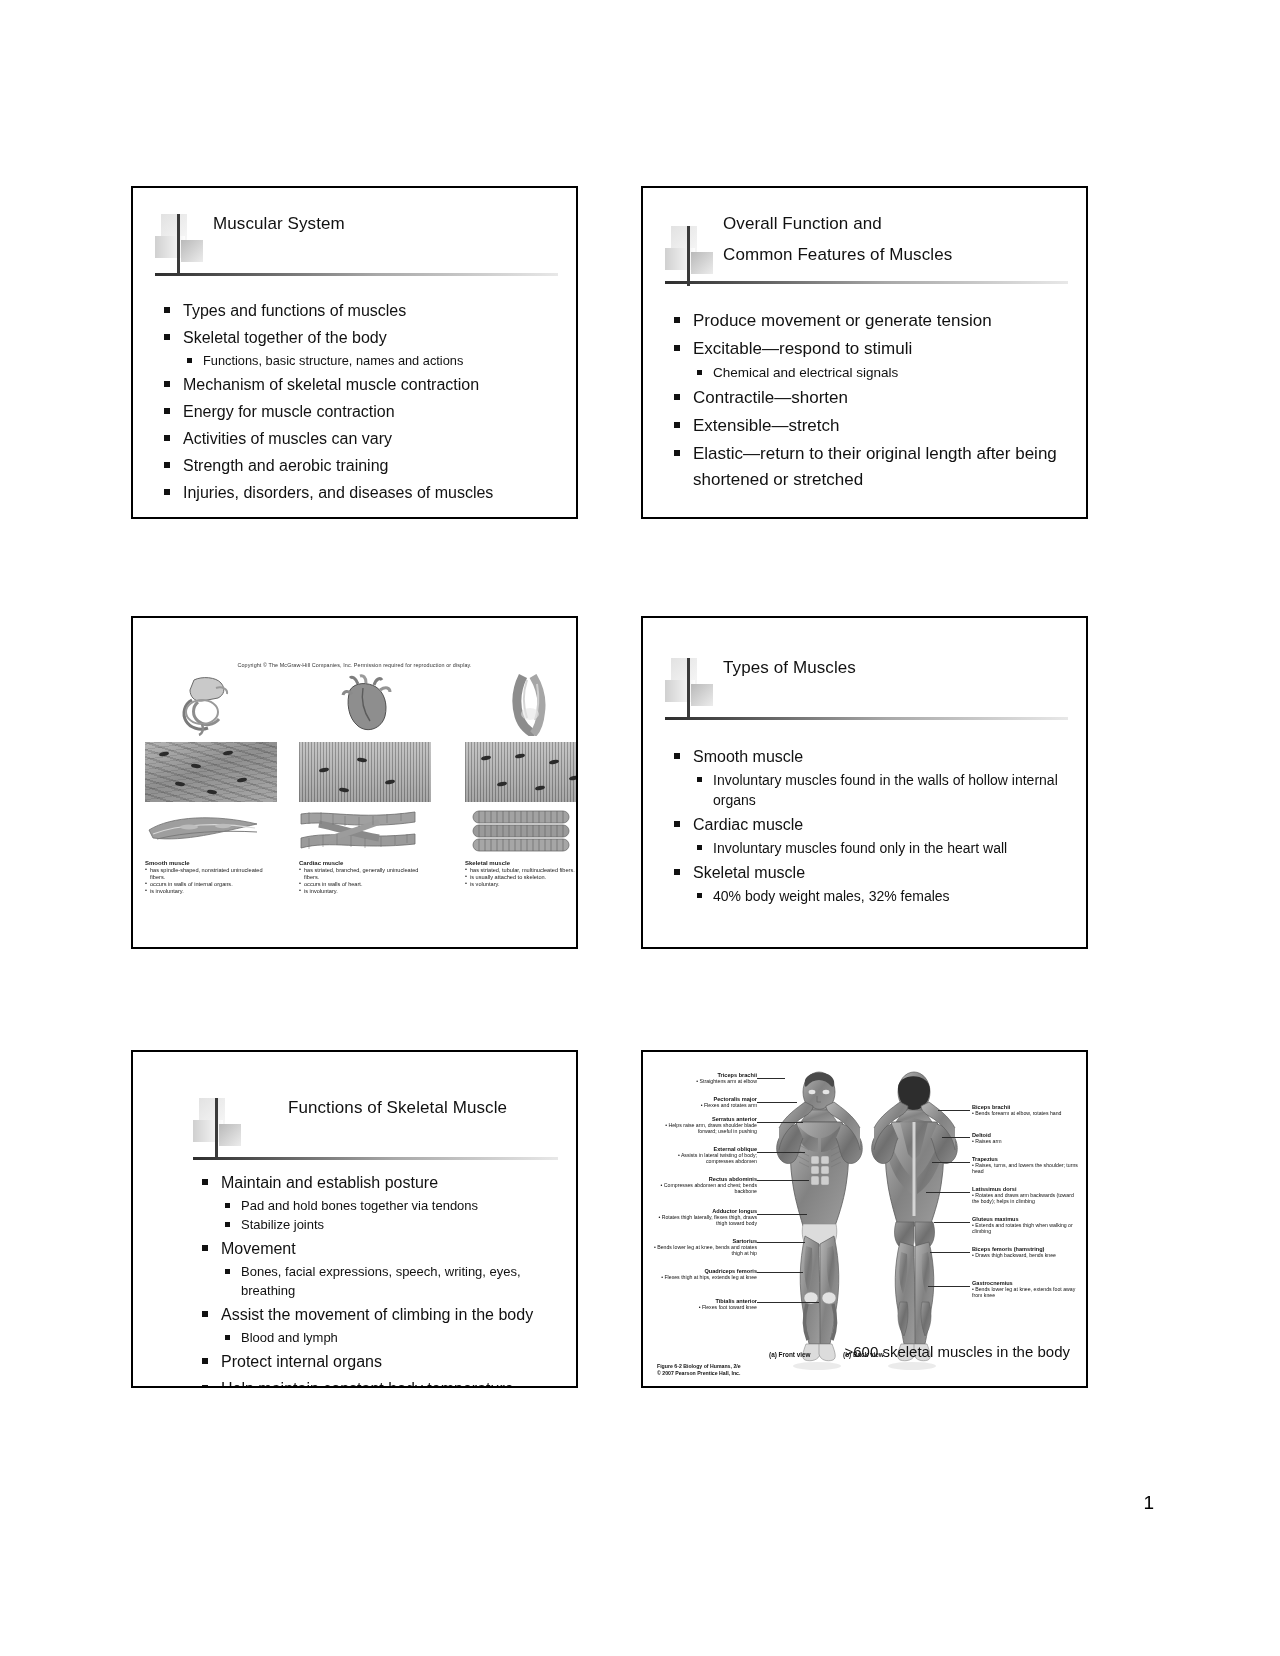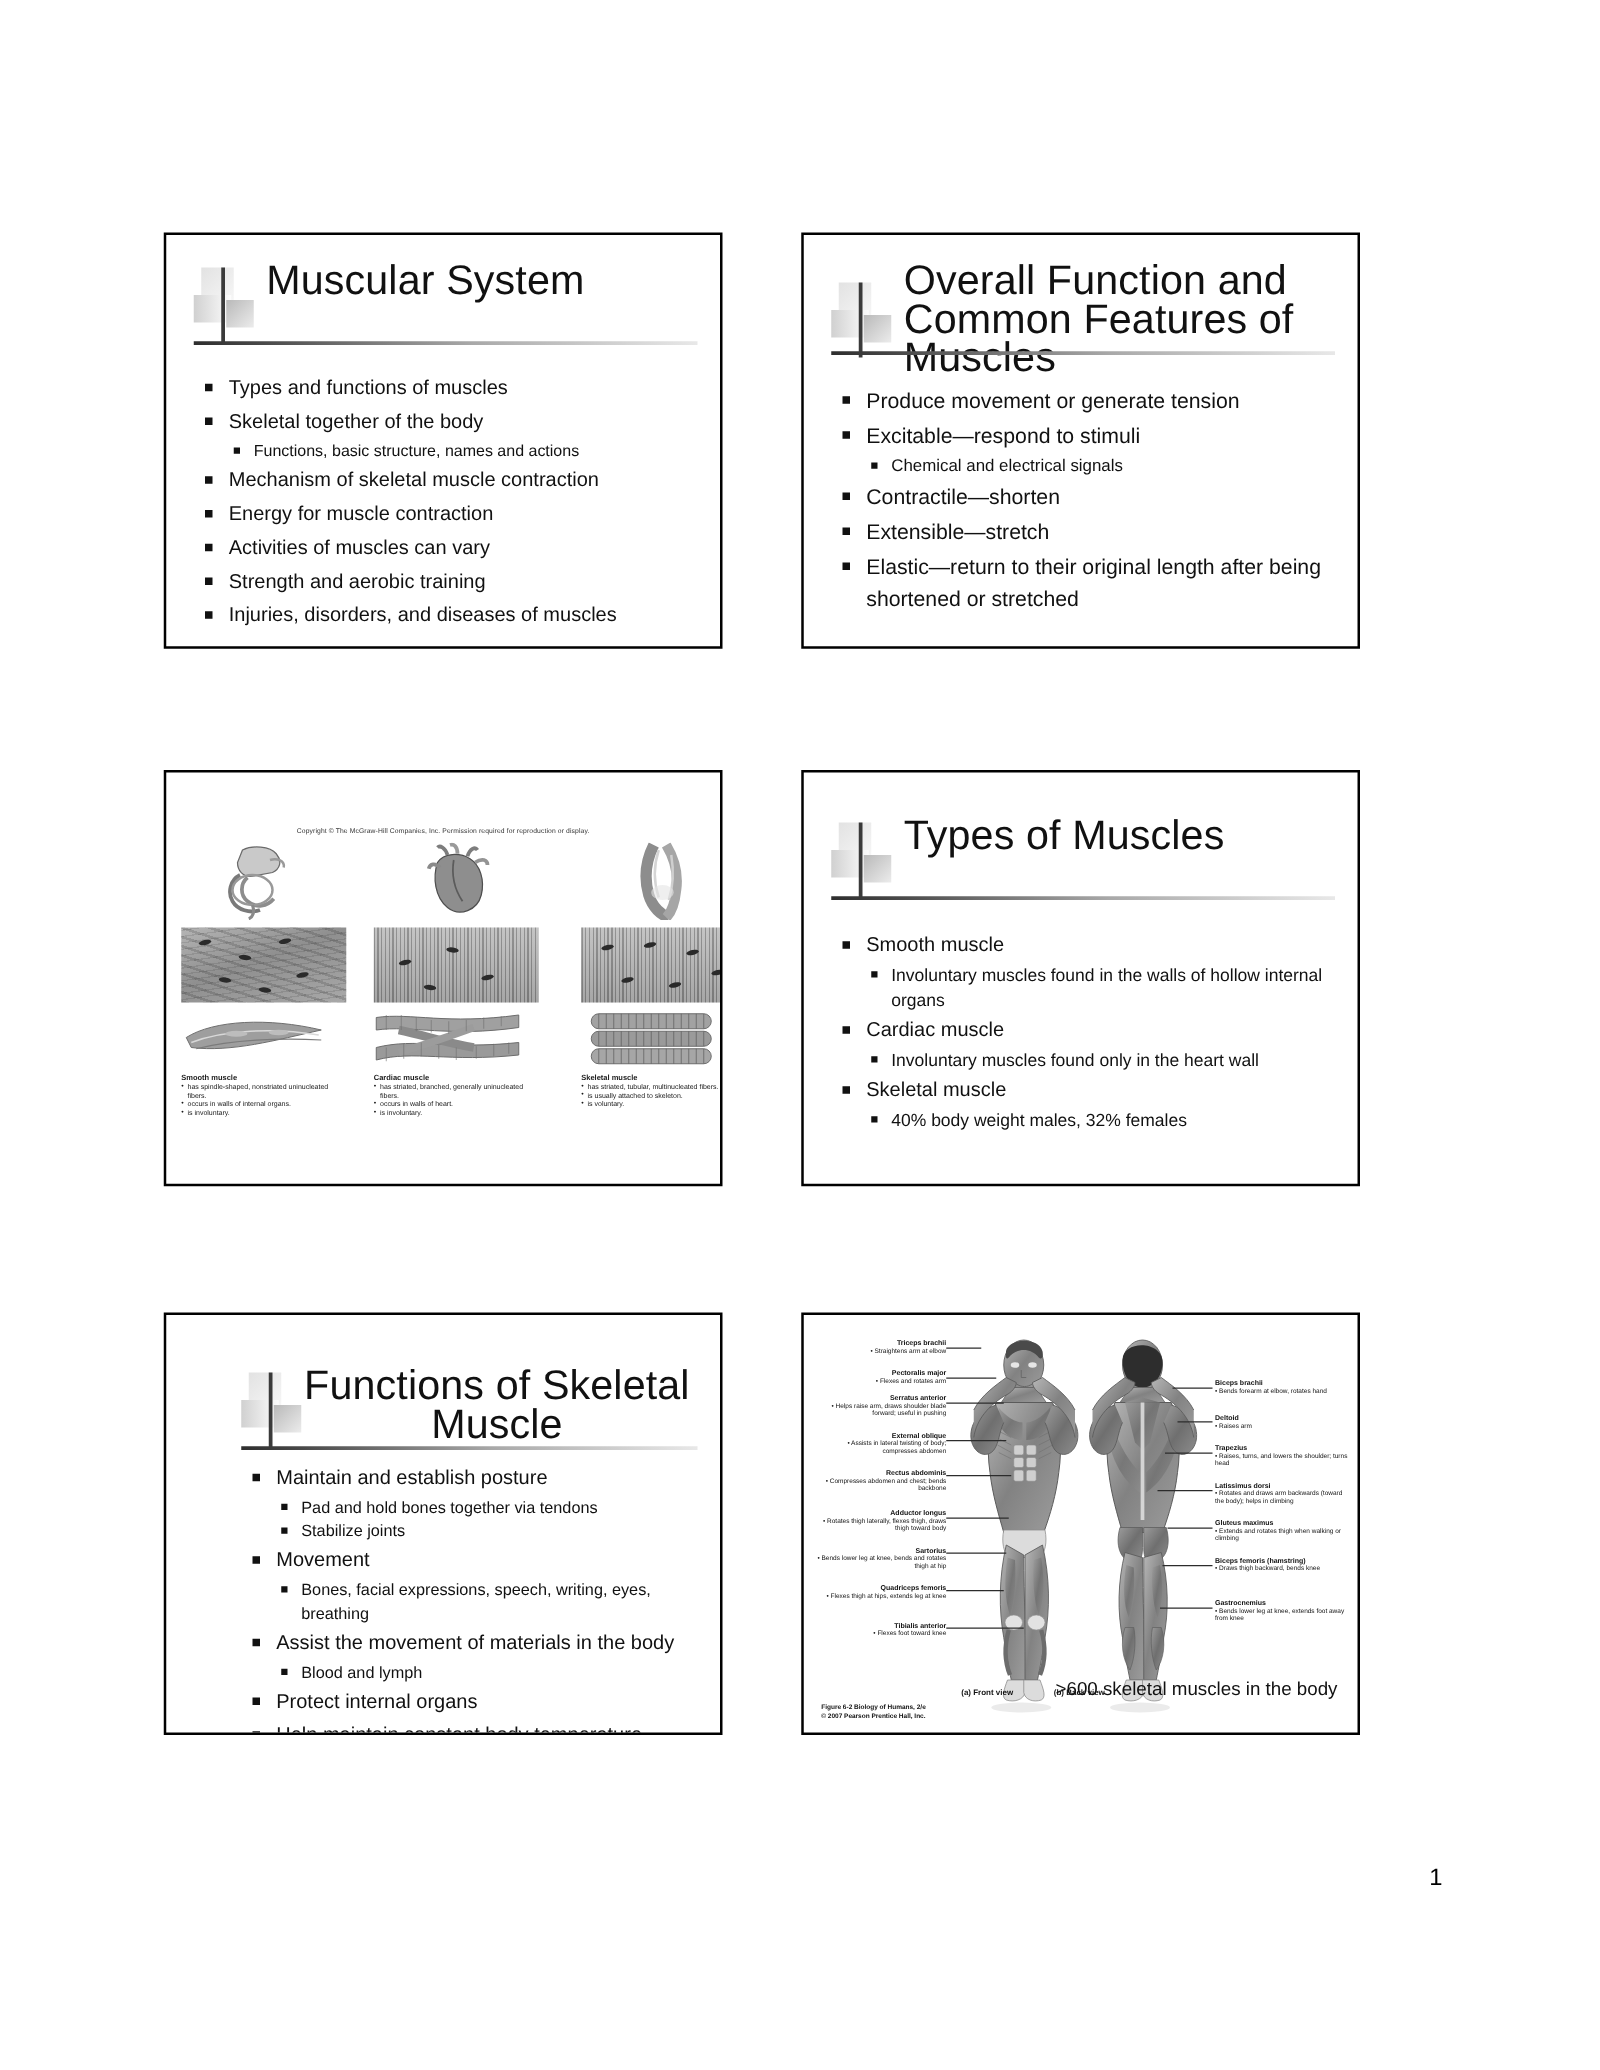--- a/index.html
+++ b/index.html
@@ -60,21 +60,21 @@
     position:absolute; left:22px; top:0px; width:3px; height:60px;
     background:#3a3a3a;
   }
   .title-rule {
     position:absolute; left:8px; right:0; bottom:10px; height:3px;
     background:linear-gradient(90deg,#2e2e2e 0%,#4a4a4a 14%,#a8a8a8 55%,#e8e8e8 100%);
   }
   .slide-title {
     position:absolute;
     left:66px; right:4px; top:0;
-    font-size:33px;
+    font-size:17px;
     line-height:31px;
     font-weight:400;
     color:#111;
     letter-spacing:0.1px;
   }
   .slide-title.center { text-align:center; left:56px; }
 
   
   ul.lvl1 { list-style:none; margin:12px 18px 0 28px; padding:0; }
   ul.lvl1 > li {
@@ -498,21 +498,21 @@
         <ul class="lvl2">
           <li><span class="bullet"></span><span>Pad and hold bones together via tendons</span></li>
           <li><span class="bullet"></span><span>Stabilize joints</span></li>
         </ul>
       </li>
       <li><span class="bullet"></span><span>Movement</span>
         <ul class="lvl2">
           <li><span class="bullet"></span><span>Bones, facial expressions, speech, writing, eyes, breathing</span></li>
         </ul>
       </li>
-      <li><span class="bullet"></span><span>Assist the movement of materials in the body</span>
+      <li><span class="bullet"></span><span>Assist the movement of climbing in the body</span>
         <ul class="lvl2">
           <li><span class="bullet"></span><span>Blood and lymph</span></li>
         </ul>
       </li>
       <li><span class="bullet"></span><span>Protect internal organs</span></li>
       <li><span class="bullet"></span><span>Help maintain constant body temperature</span></li>
     </ul>
   </div>
 
   <div class="slide col2 row3">

